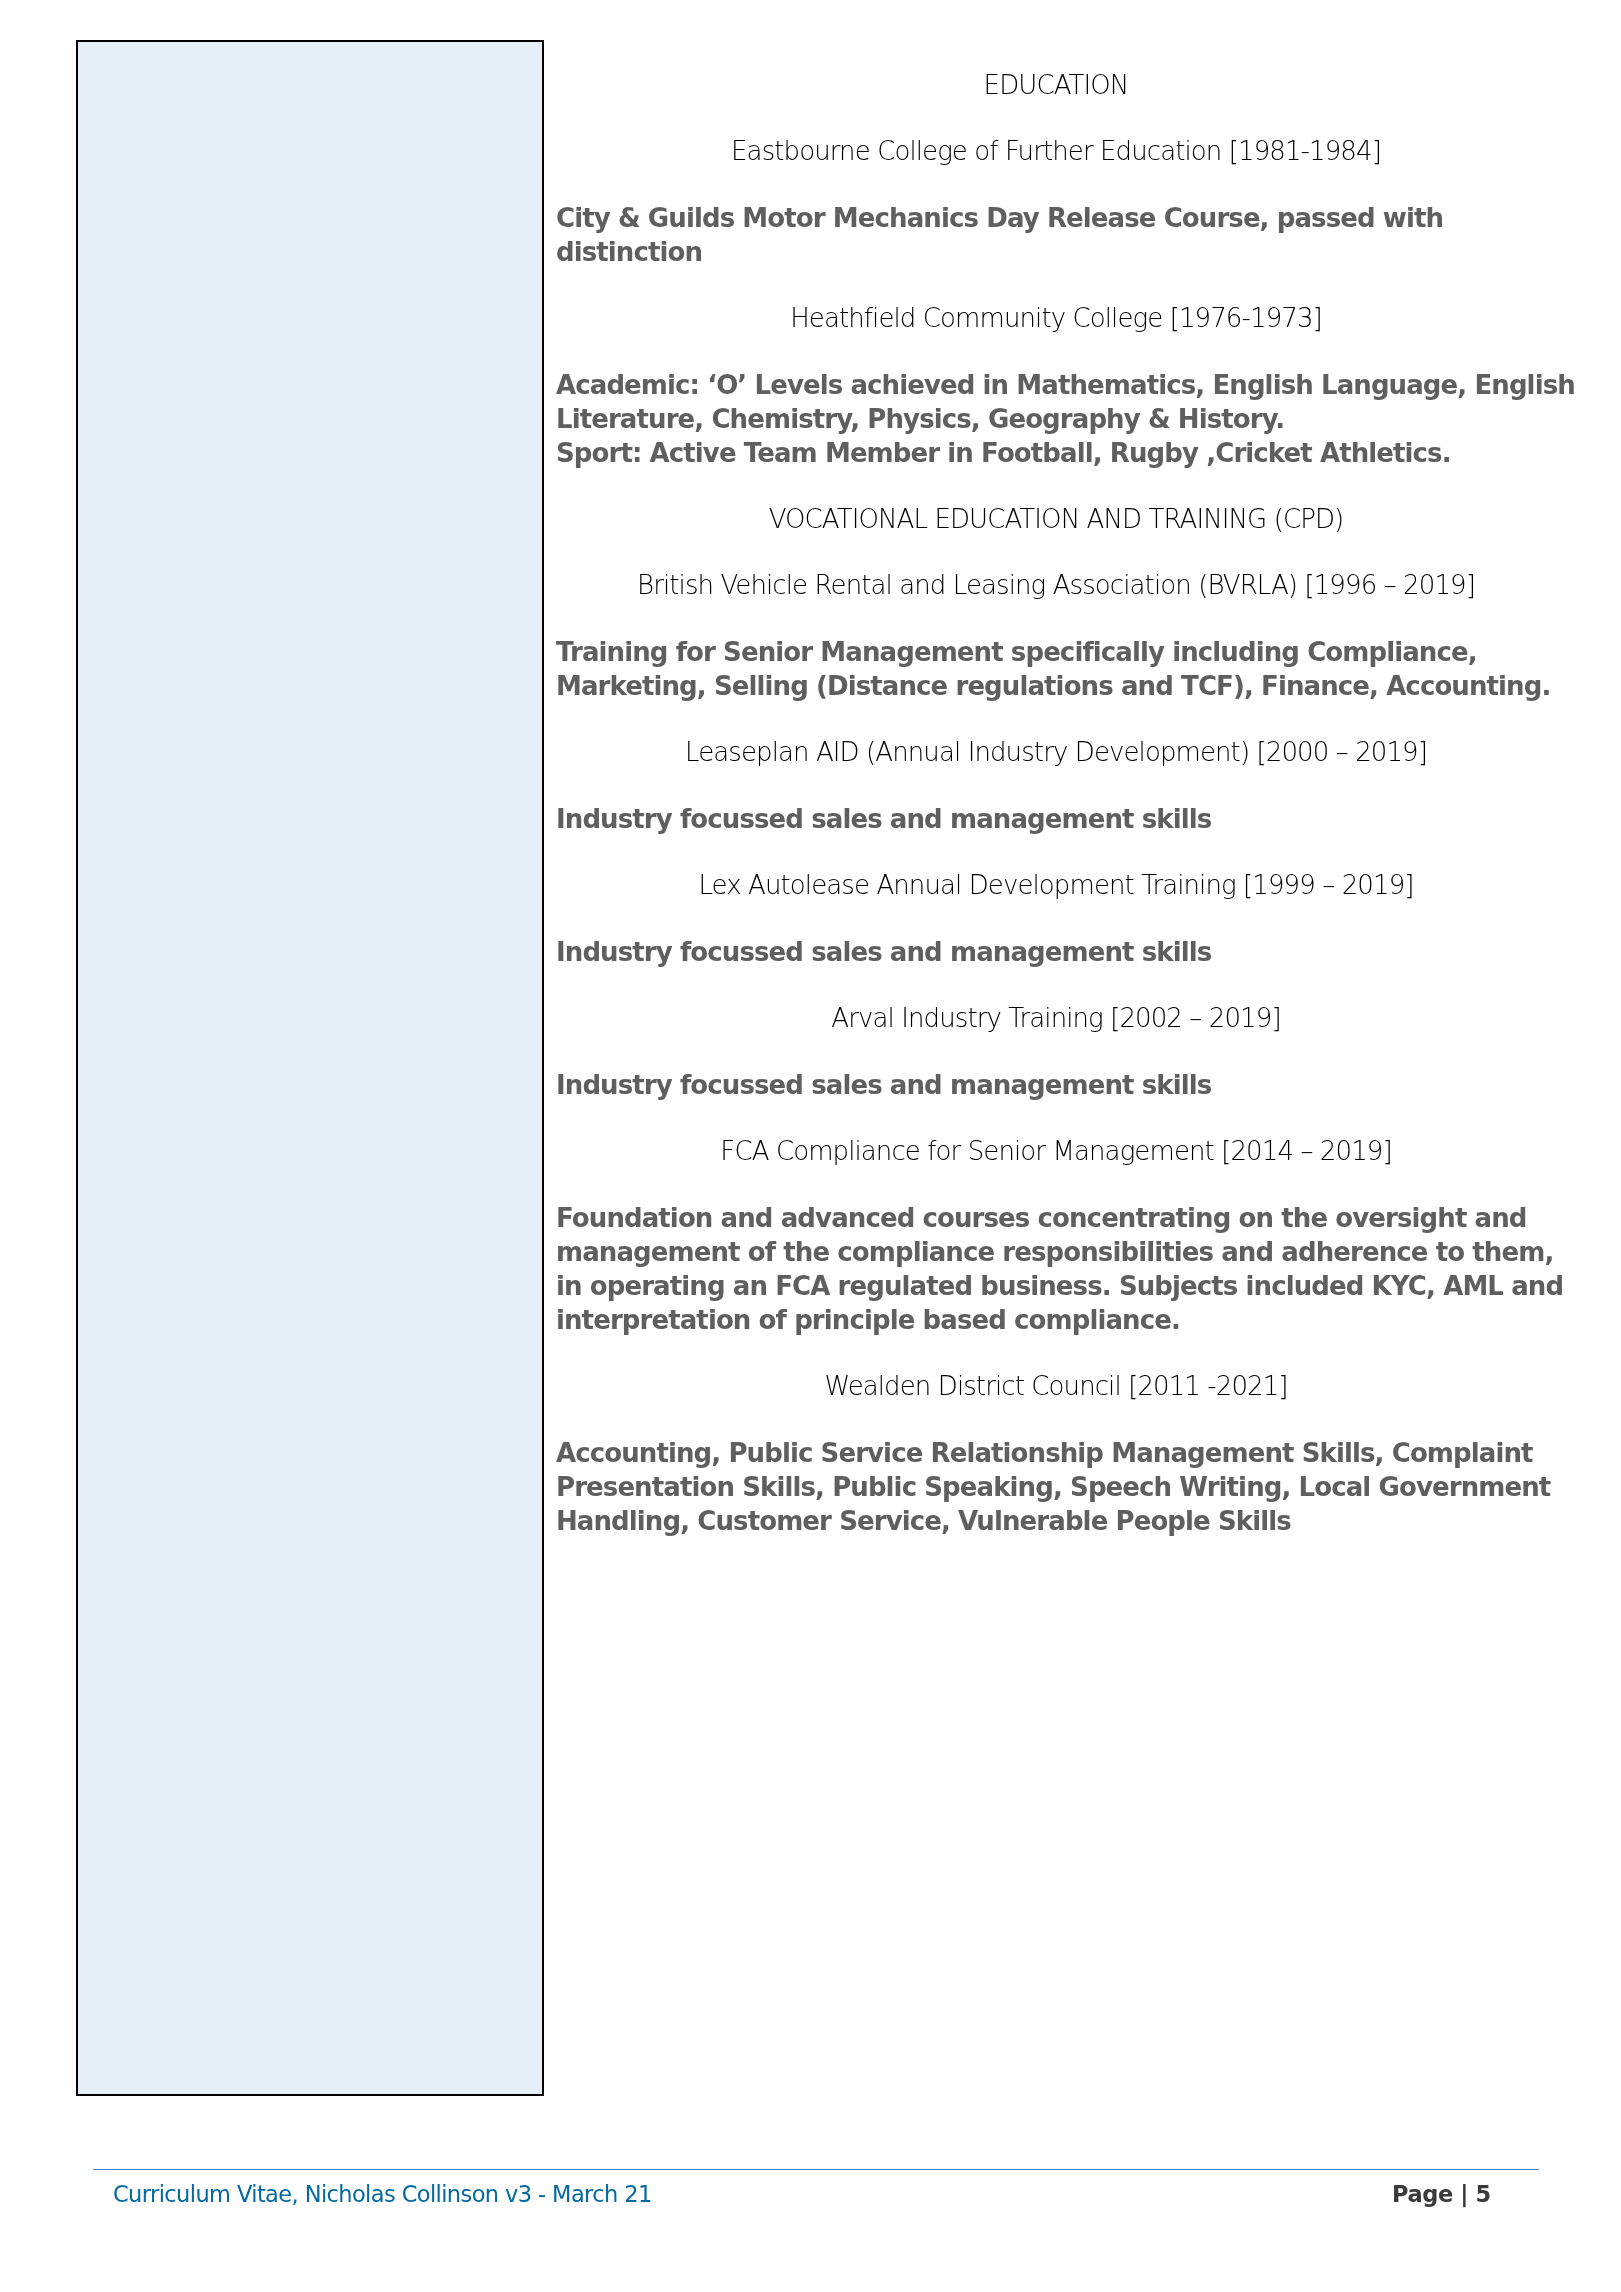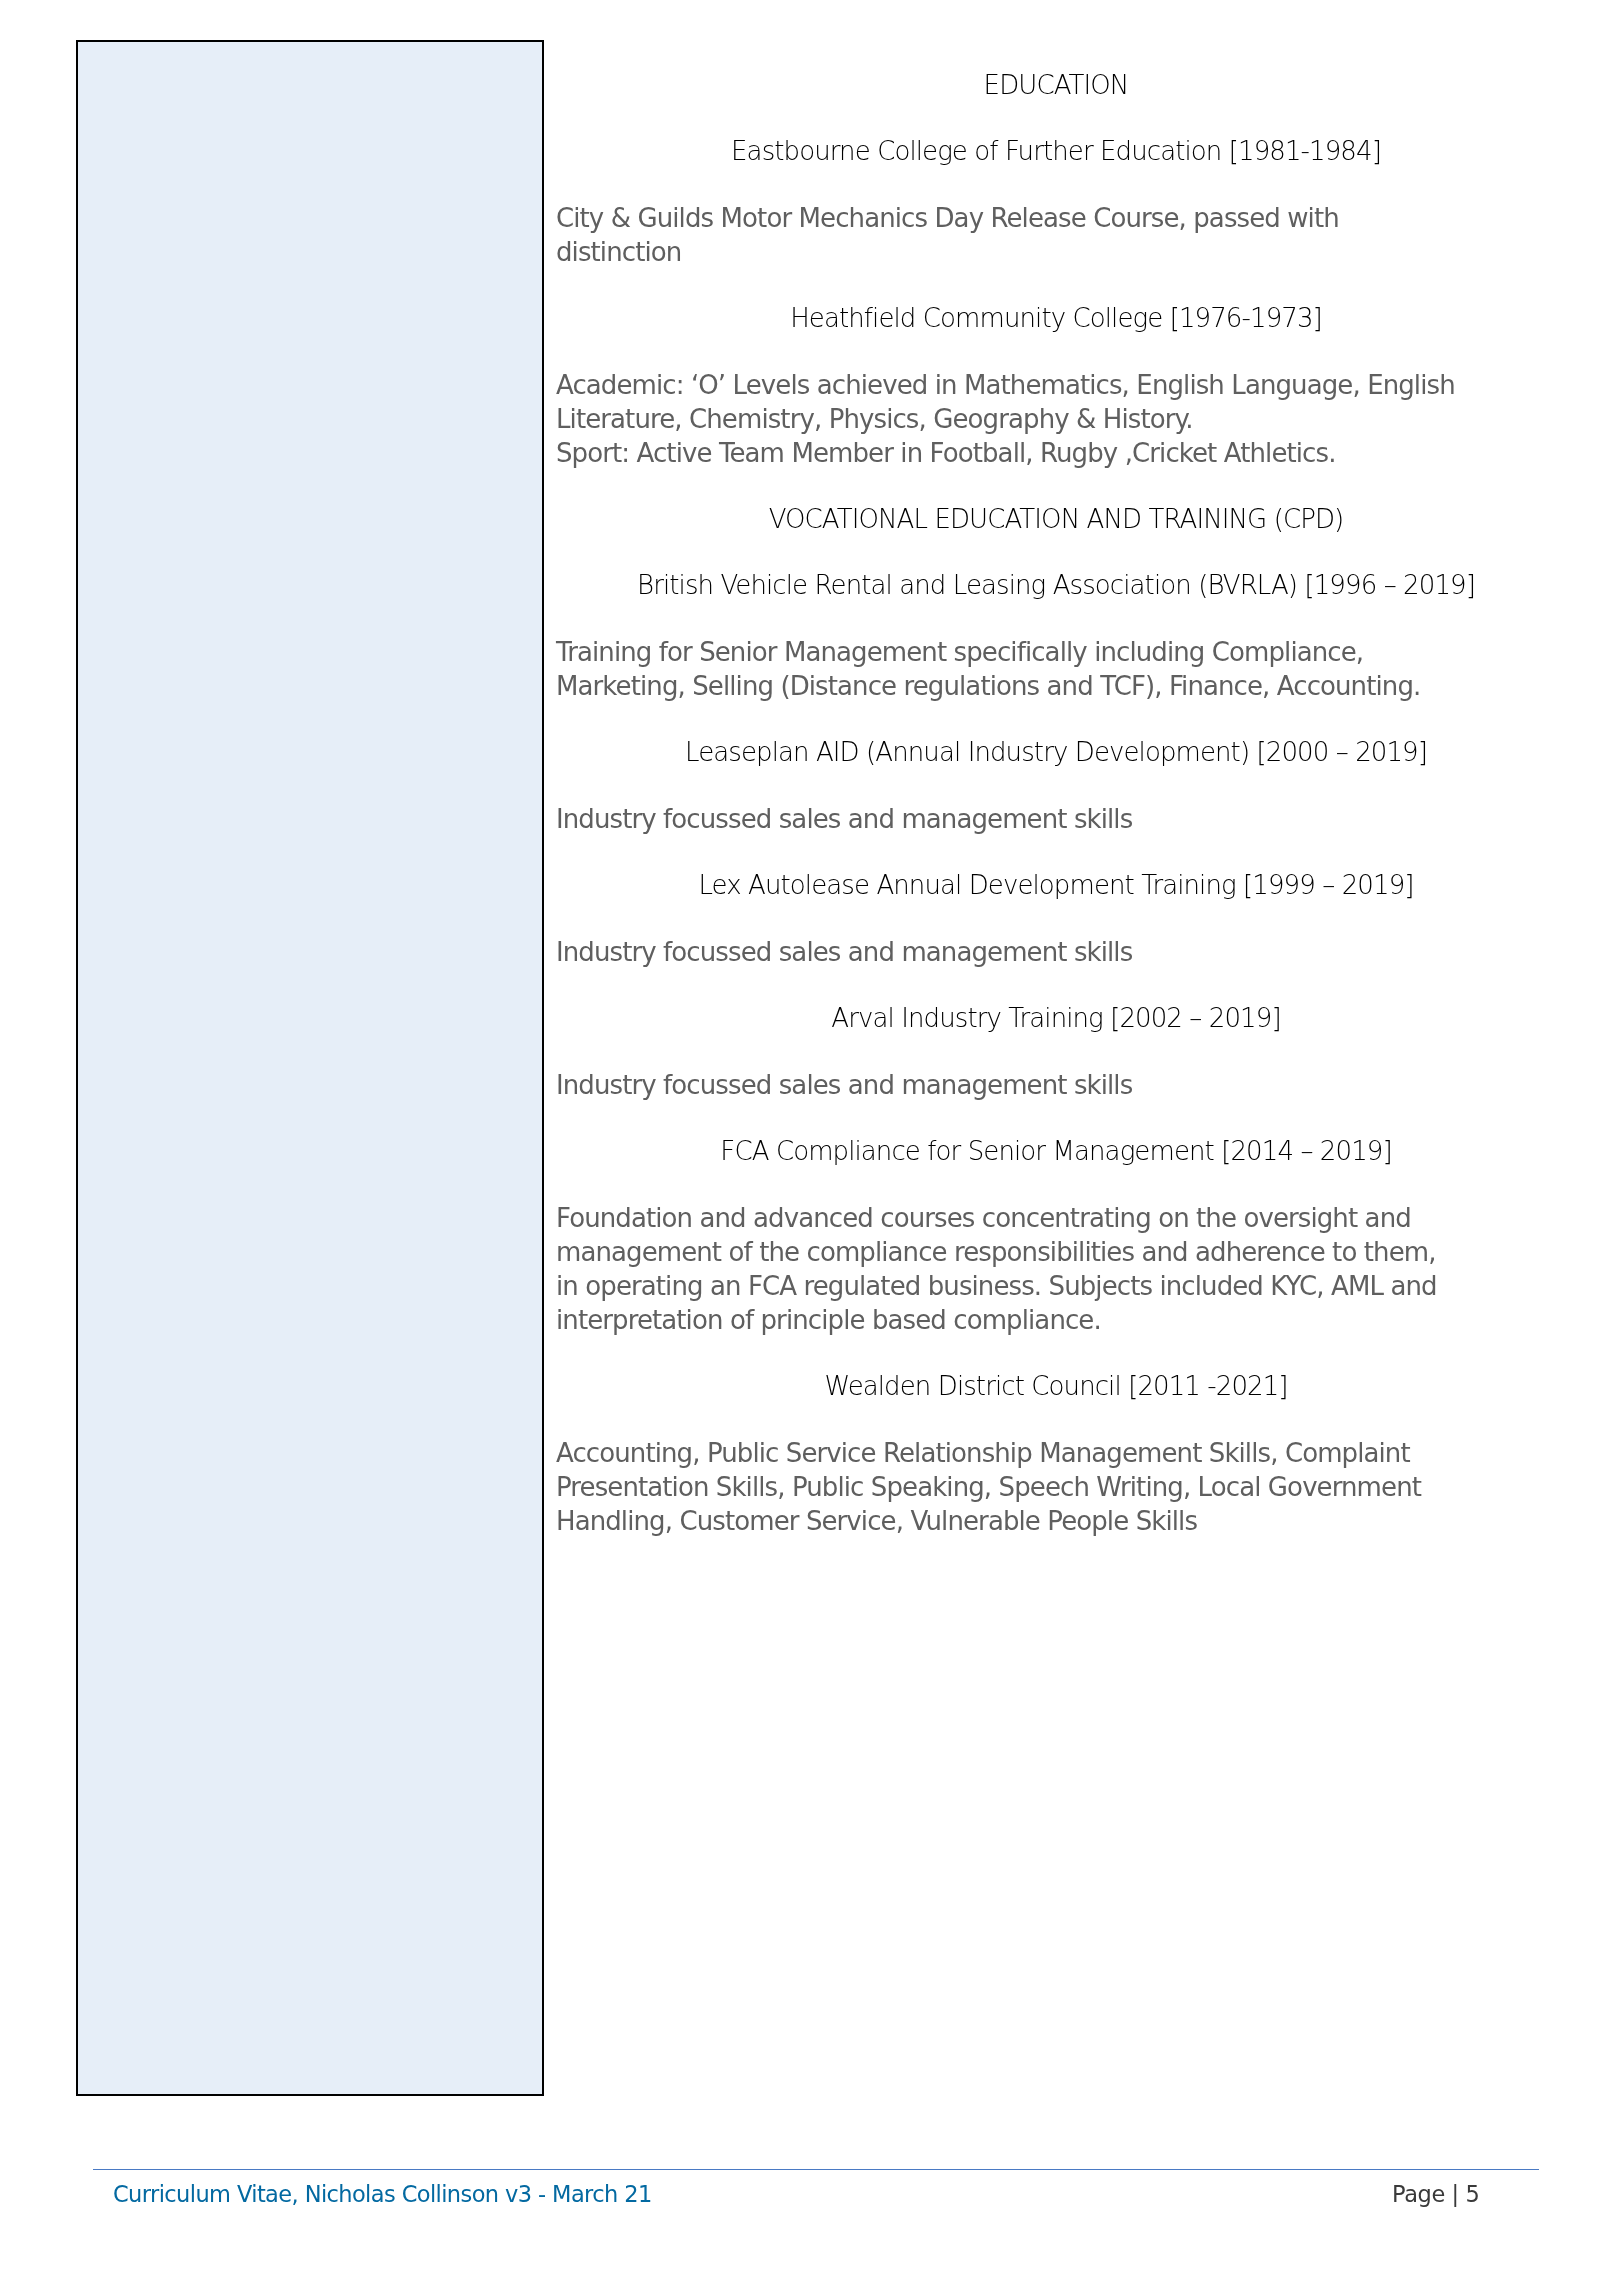--- a/index.html
+++ b/index.html
@@ -37,21 +37,21 @@
       font-weight: 300;
       letter-spacing: -0.9px;
       line-height: 33px;
       white-space: nowrap;
       margin: 0 0 33px 0;
       text-align: center;
     }
     .entry-body {
       color: #5f5f5f;
       font-size: 26px;
-      font-weight: 400;
+      font-weight: 700;
       letter-spacing: -0.9px;
       line-height: 34px;
       margin: 0 0 33px 0;
     }
     .entry-body .line {
       display: block;
       white-space: nowrap;
     }
     .footer-rule {
       position: absolute;
@@ -70,21 +70,21 @@
       font-weight: 400;
       letter-spacing: -0.6px;
       white-space: nowrap;
     }
     .footer-right {
       position: absolute;
       left: 1392px;
       top: 2181px;
       color: #3a3a3a;
       font-size: 22.5px;
-      font-weight: 400;
+      font-weight: 700;
       letter-spacing: -0.4px;
       white-space: nowrap;
     }
   </style>
 </head>
 <body>
 
 <div class="sidebar-panel"></div>
 
 <div class="content">

